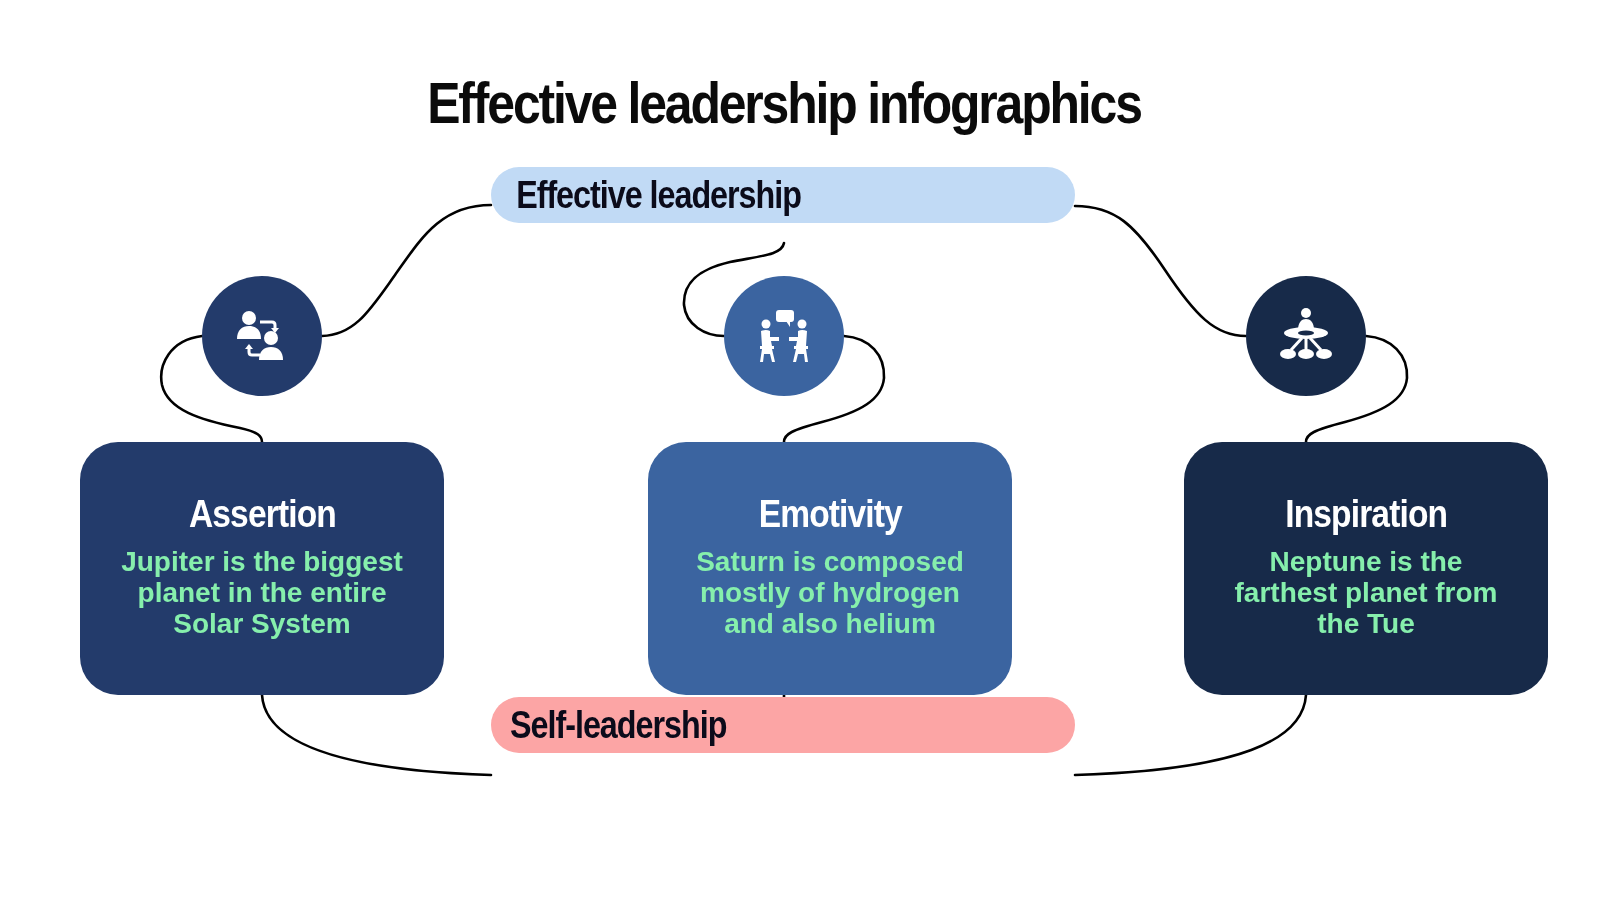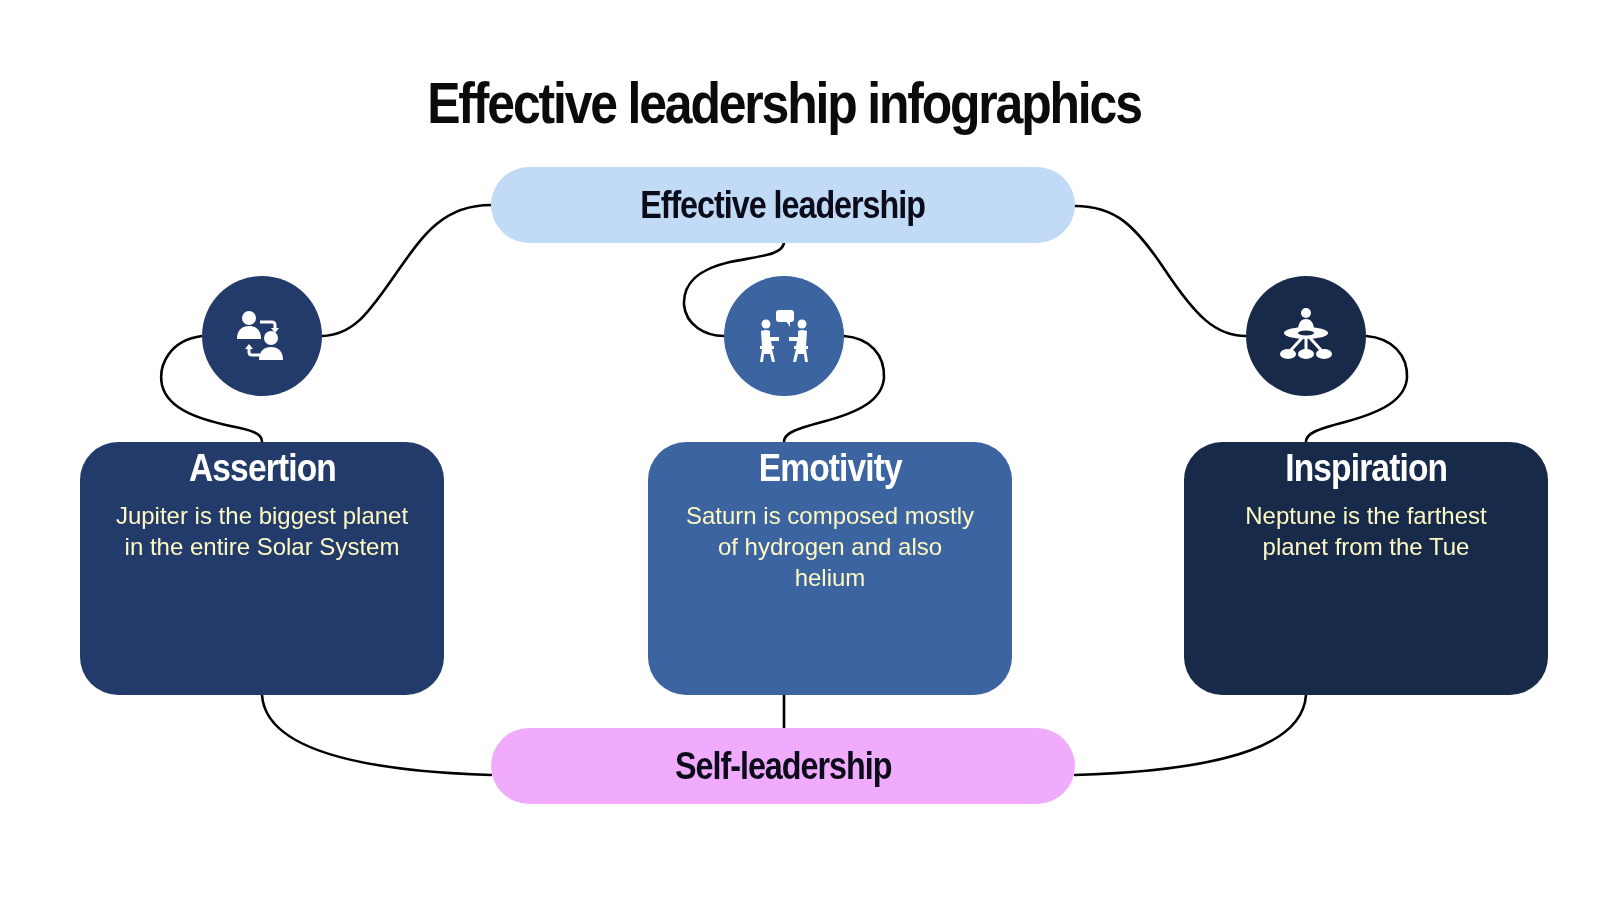--- a/index.html
+++ b/index.html
@@ -11,46 +11,46 @@
   .title {
     position: absolute; left: 0; top: 68px; width: 1568px;
     text-align: center; font-size: 58px; font-weight: bold;
     color: #0b0b0b; letter-spacing: -2.5px;
     font-family: "Liberation Sans", sans-serif;
     transform: scaleX(0.86); transform-origin: 784px 0;
     line-height: 70px; margin: 0;
   }
   svg.connectors { position: absolute; left: 0; top: 0; width: 1600px; height: 900px; }
   .pill {
-    position: absolute; left: 491px; width: 584px; height: 76px;
-    border-radius: 38px; display: flex; align-items: center; justify-content: center;
+    position: absolute; left: 491px; width: 584px; height: 56px;
+    border-radius: 38px; display: flex; align-items: center; 
   }
   .pill span {
     font-size: 38px; font-weight: bold; color: #0b0b1a;
     letter-spacing: -1.2px; display: inline-block; transform: scaleX(0.85);
   }
   .pill.top { top: 167px; background: #c1daf5; }
-  .pill.bottom { top: 728px; background: #f0abfc; }
+  .pill.bottom { top: 697px; background: #fca5a5; }
   .circle {
     position: absolute; width: 120px; height: 120px; border-radius: 50%;
     top: 276px; display: flex; align-items: center; justify-content: center;
   }
   .circle svg { width: 64px; height: 64px; }
   .card {
     position: absolute; top: 442px; width: 364px; height: 253px;
     border-radius: 38px; color: #ffffff; text-align: center;
-    box-sizing: border-box; 
+    box-sizing: border-box; padding-top: 46px;
   }
   .card h2 {
     margin: 0; font-size: 39px; font-weight: bold; letter-spacing: -1px;
     display: inline-block; transform: scaleX(0.86); line-height: 52px;
   }
   .card p {
-    margin: 6px auto 0; width: 300px; font-size: 24px; line-height: 31px;
-    font-weight: normal; color: #fef9c3;
+    margin: 6px auto 0; width: 300px; font-size: 28px; line-height: 31px;
+    font-weight: bold; color: #86efac;
   }
 </style>
 </head>
 <body>
 
 <h1 class="title">Effective leadership infographics</h1>
 
 <svg class="connectors" viewBox="0 0 1600 900" fill="none" stroke="#000" stroke-width="2.6" stroke-linecap="round">
 
   <path d="M491 205 C 440 205, 420 240, 395 275 C 370 310, 355 335, 322 336"></path>

